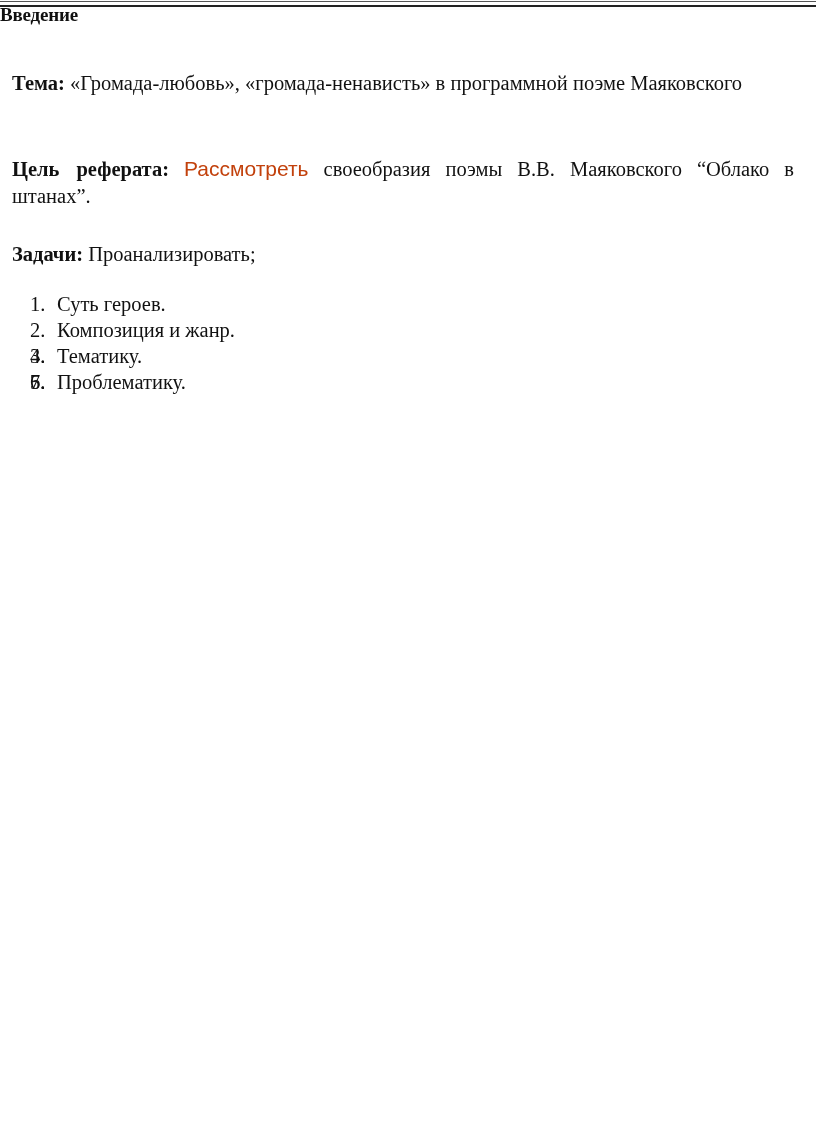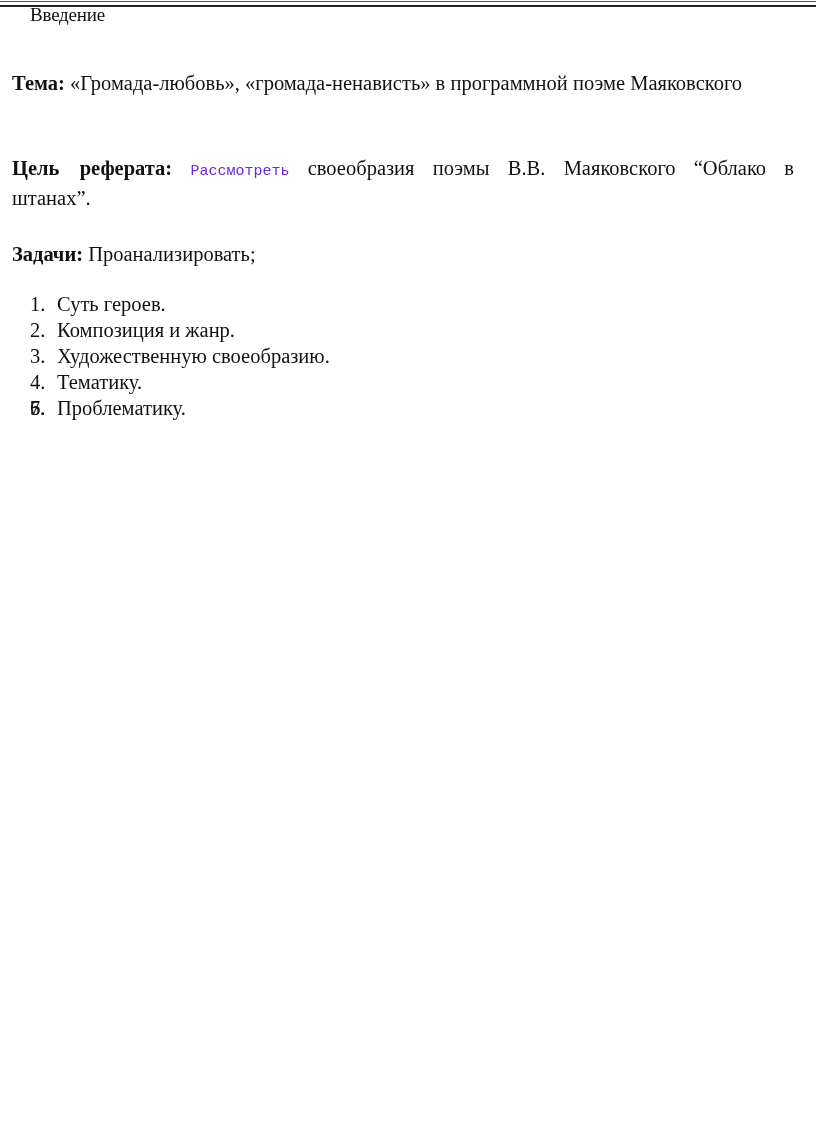--- a/index.html
+++ b/index.html
@@ -33,39 +33,38 @@
       position: absolute;
       left: 0;
       top: 0;
       width: 800px;
     }
     .heading {
       position: absolute;
       left: 0;
       top: 4px;
       font-size: 19px;
-      font-weight: normal;
+      font-weight: bold;
       line-height: 22px;
       letter-spacing: -0.2px;
-      padding-left: 30px;
     }
     .para {
       position: absolute;
       left: 0;
       font-size: 20.5px;
       line-height: 27px;
       margin: 12px;
     }
     .para b {
       font-weight: bold;
     }
     .topic { top: 58px; width: 800px; }
     .goal  { top: 143px; width: 782px; text-align: justify; text-align-last: left; word-spacing: 4px; }
     .goal .lbl { word-spacing: 6px; }
-    .goal .soft { color: #6d28d9; font-family: Liberation Mono, monospace; font-size: 15px; }
+    .goal .soft { color: #c2410c; font-family: Liberation Sans, sans-serif; font-size: 21px; }
     .tasks { top: 229px; font-family: Liberation Serif, serif; }
     .task-list {
       position: absolute;
       left: 0;
       top: 291px;
       margin: 0;
       padding: 0;
       list-style: none;
       font-size: 20.5px;
       line-height: 26px;
@@ -100,20 +99,20 @@
     <span class="soft">Рассмотреть</span><span> своеобразия поэмы В.В. Маяковского “Облако в штанах”.</span>
   </p>
 
   <p class="para tasks">
     <b>Задачи:</b><span> Проанализировать;</span>
   </p>
 
   <ol class="task-list">
     <li><span class="num">1.</span><span>Суть героев.</span></li>
     <li><span class="num">2.</span><span>Композиция и жанр.</span></li>
-    <li><span class="num">3.</span><span>Художественную своеобразию.</span></li>
+    <li><span class="num">3.</span></li>
     <li><span class="num">4.</span><span>Тематику.</span></li>
     <li><span class="num">5.</span></li>
     <li><span class="num">6.</span></li>
     <li><span class="num">7.</span><span>Проблематику.</span></li>
   </ol>
 
 </div>
 
 </body></html>

